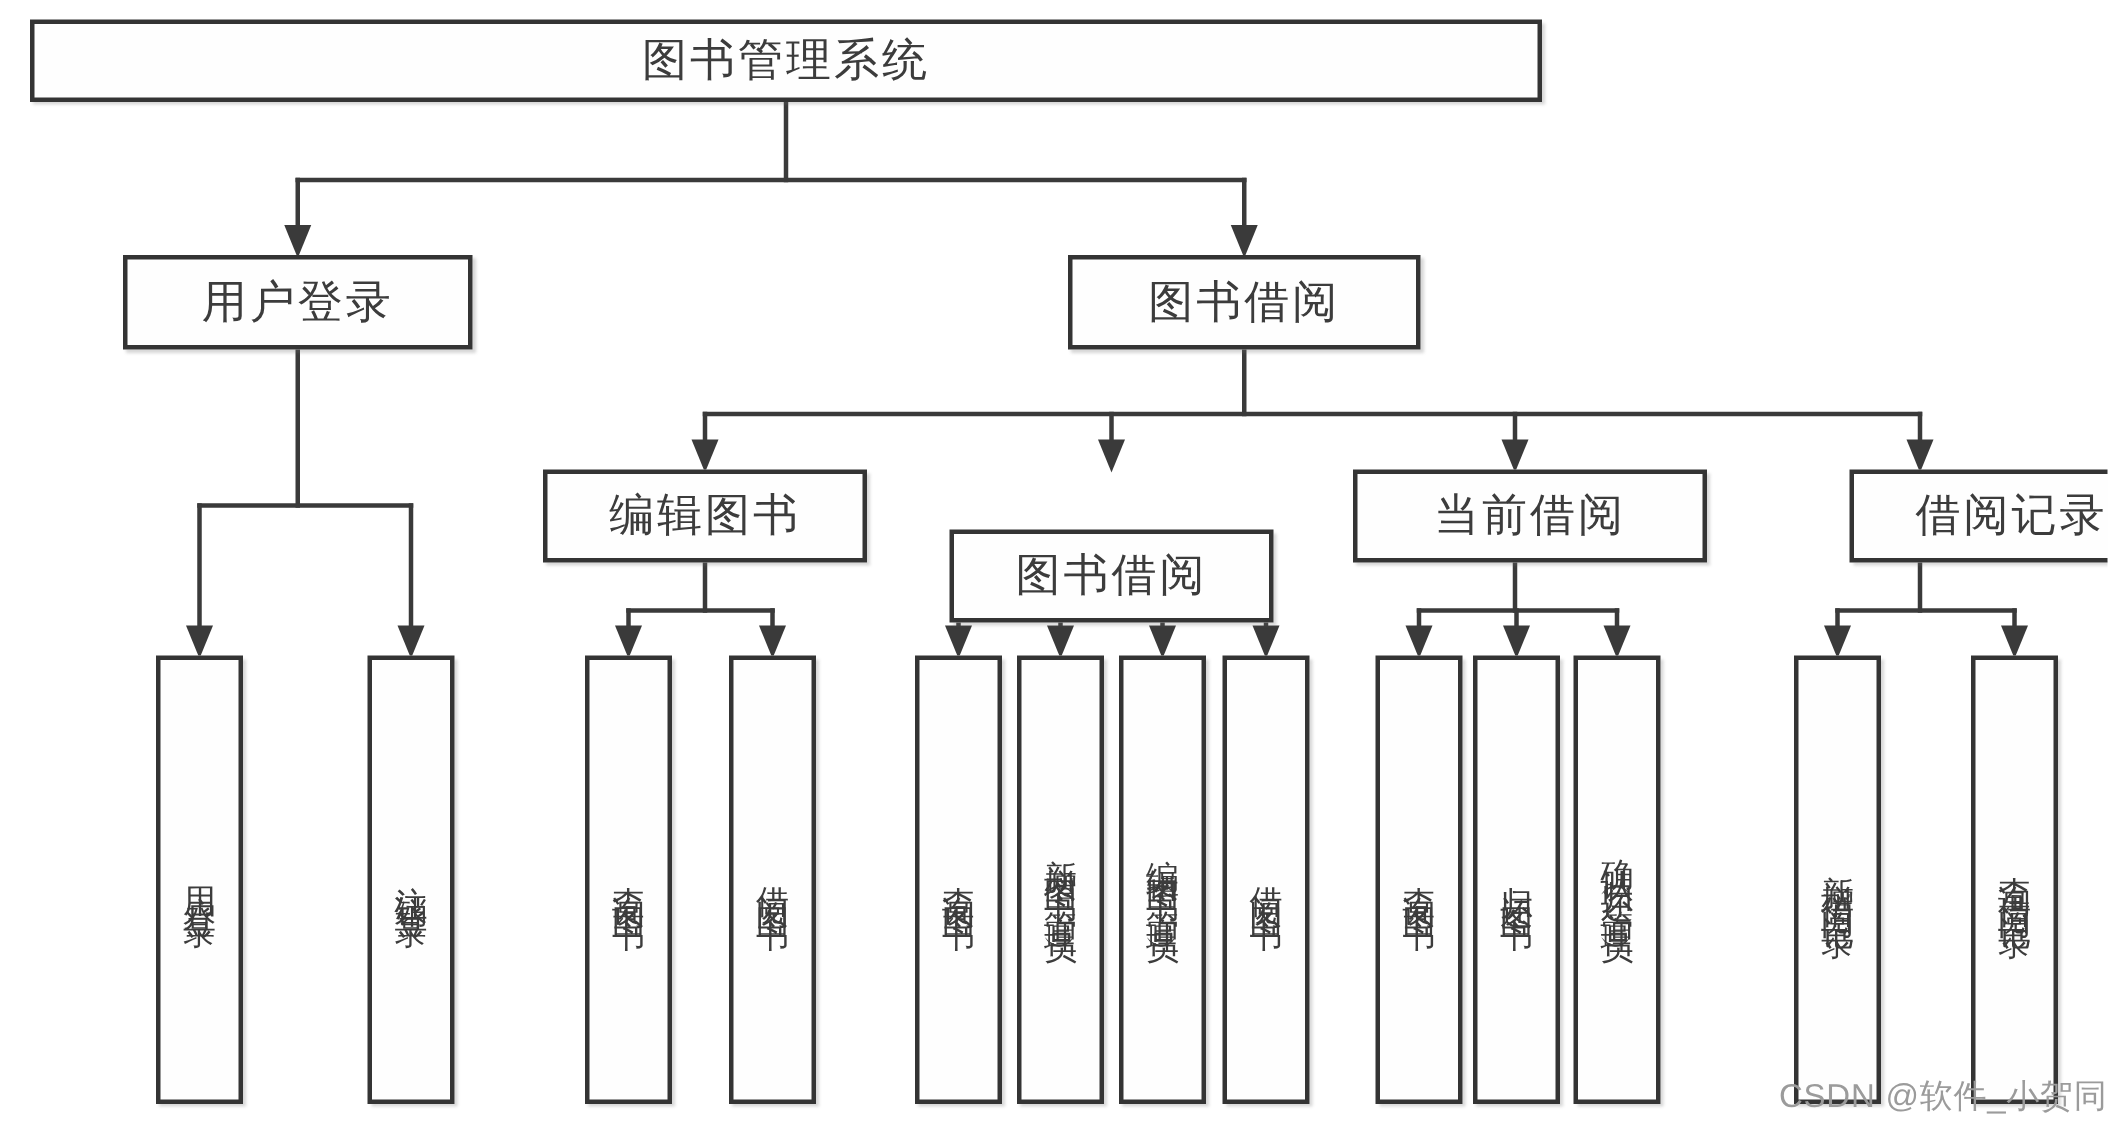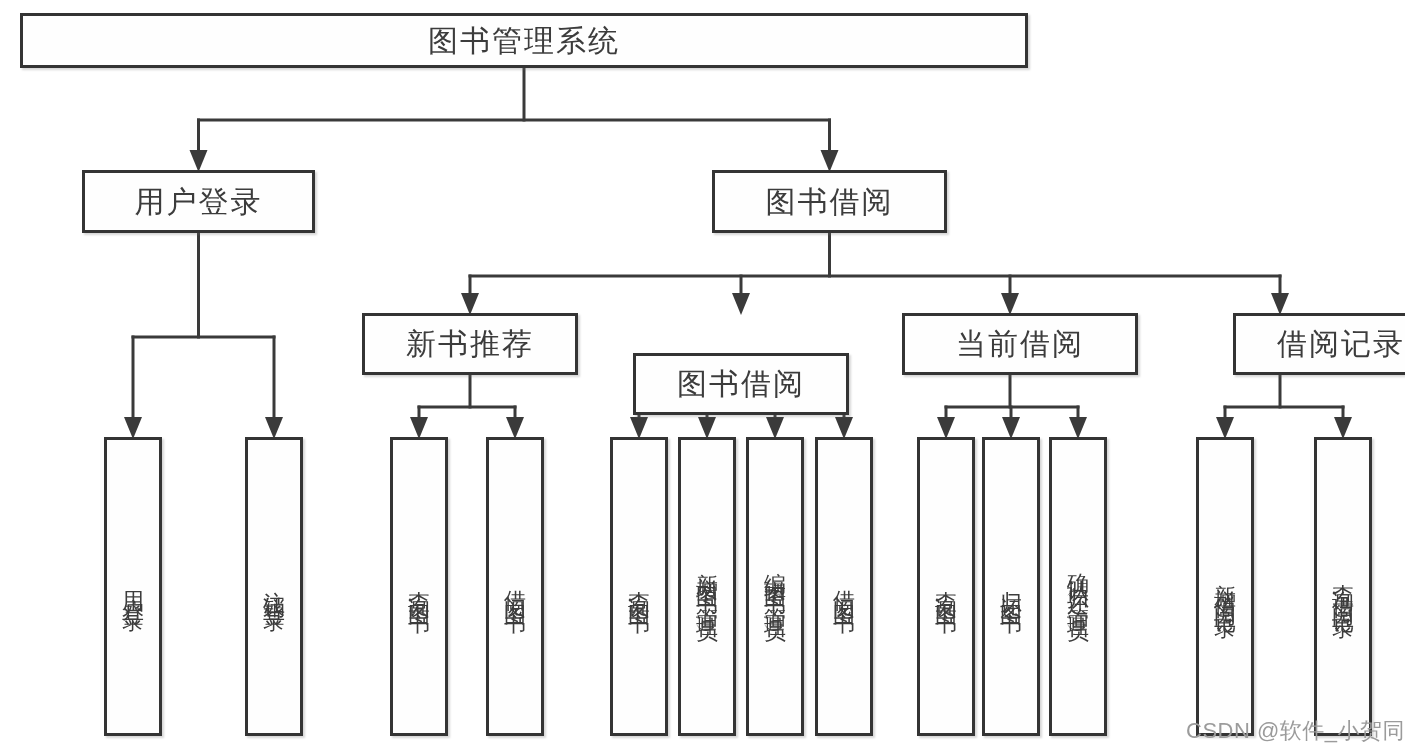--- a/index.html
+++ b/index.html
@@ -126,21 +126,21 @@
       <div class="node" style="left: 20px; top: 13px; width: 1008px; height: 55px;">
         <span class="lbl">图书管理系统</span>
       </div>
       <div class="node" style="left: 82px; top: 170px; width: 233px; height: 63px;">
         <span class="lbl">用户登录</span>
       </div>
       <div class="node" style="left: 712px; top: 170px; width: 235px; height: 63px;">
         <span class="lbl">图书借阅</span>
       </div>
       <div class="node" style="left: 362px; top: 313px; width: 216px; height: 62px;">
-        <span class="lbl">新书推荐</span>
+        <span class="lbl">编辑图书</span>
       </div>
       <div class="node" style="left: 633px; top: 313px; width: 216px; height: 62px; margin-top: 40px;">
         <span class="lbl">图书借阅</span>
       </div>
       <div class="node" style="left: 902px; top: 313px; width: 236px; height: 62px;">
         <span class="lbl">当前借阅</span>
       </div>
       <div class="node" style="left: 1233px; top: 313px; width: 216px; height: 62px;">
         <span class="lbl">借阅记录</span>
       </div>

